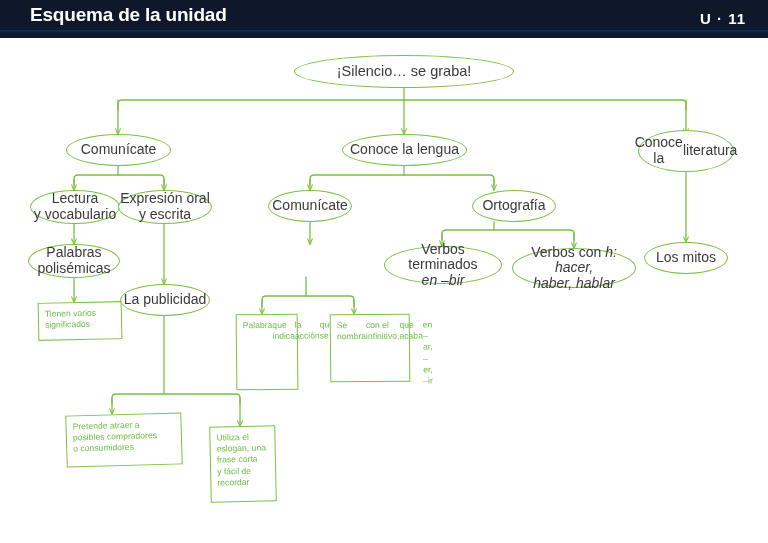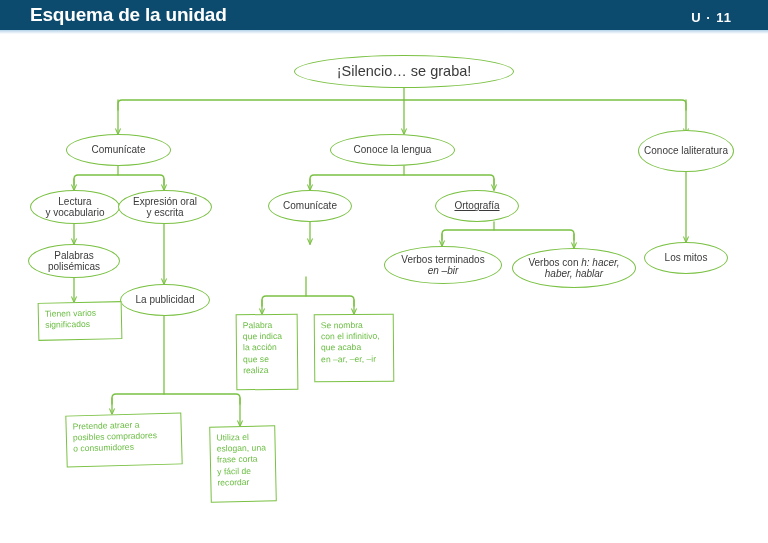--- a/index.html
+++ b/index.html
@@ -3,31 +3,31 @@
 <meta charset="utf-8">
 <style>
   html,body{margin:0;padding:0;background:#ffffff;}
   body{
     width:768px;height:543px;position:relative;overflow:hidden;
     font-family:"Liberation Sans","DejaVu Sans",sans-serif;
   }
 
   
   .header{
-    position:absolute;left:0;top:0;width:768px;height:30px;
-    background:#0c4a6e;
+    position:absolute;left:0;top:0;width:768px;height:38px;
+    background:#0f172a;
   }
   .header-title{
     position:absolute;left:30px;top:4px;
     color:#ffffff;font-size:19px;font-weight:bold;letter-spacing:-0.2px;
     white-space:nowrap;
   }
   .header-unit{
-    position:absolute;right:36px;top:10px;
-    color:#ffffff;font-size:13px;font-weight:bold;letter-spacing:1px;
+    position:absolute;right:22px;top:10px;
+    color:#ffffff;font-size:15px;font-weight:bold;letter-spacing:1px;
     white-space:nowrap;
     text-align:center;
   }
   .header-shadow{
     position:absolute;left:0;top:30px;width:768px;height:4px;
     background:linear-gradient(to bottom,rgba(11,108,179,0.30),rgba(11,108,179,0));
   }
 
   
   .canvas{
@@ -38,21 +38,21 @@
   
   .node{
     position:absolute;box-sizing:border-box;
     display:flex;align-items:center;justify-content:center;
     text-align:center;line-height:1.12;
     color:#333333;
   }
   .ellipse{
     border:1.3px solid #7ac143;border-radius:50%;
     background:#ffffff;color:#3a3a3a;
-    font-size:10px;
+    font-size:14px;
   }
   .ellipse.title{
     font-size:14.5px;color:#3a3a3a;border-width:1.4px;
   }
   .ital{font-style:italic;}
 
   .box{
     border:1.3px solid #7ac143;background:#ffffff;
     color:#6cbe45;font-size:8.6px;line-height:1.30;
     align-items:flex-start;justify-content:flex-start;
@@ -123,21 +123,21 @@
   </svg>
 
   <div class="node ellipse title" style="left:294px;top:21px;width:220px;height:33px;">
     <span>¡Silencio… se graba!</span>
   </div>
 
   <div class="node ellipse" style="left:66px;top:100px;width:105px;height:32px;">
     <span>Comunícate</span>
   </div>
 
-  <div class="node ellipse" style="left:330px;top:100px;width:125px;height:32px;justify-content:center;">
+  <div class="node ellipse" style="left:342px;top:100px;width:125px;height:32px;justify-content:center;">
     <span>Conoce la lengua</span>
   </div>
 
   <div class="node ellipse" style="left:638px;top:96px;width:96px;height:42px;">
     <span>Conoce la</span>
     <span>literatura</span>
   </div>
 
   <div class="node ellipse" style="left:30px;top:156px;width:90px;height:34px;flex-direction:column;text-align:right;">
     <span>Lectura</span>
@@ -146,21 +146,21 @@
 
   <div class="node ellipse" style="left:118px;top:156px;width:94px;height:34px;flex-direction:column;justify-content:center;">
     <span>Expresión oral</span>
     <span>y escrita</span>
   </div>
 
   <div class="node ellipse" style="left:268px;top:156px;width:84px;height:32px;">
     <span>Comunícate</span>
   </div>
 
-  <div class="node ellipse" style="left:435px;top:156px;width:84px;height:32px;text-decoration:underline;">
+  <div class="node ellipse" style="left:472px;top:156px;width:84px;height:32px;">
     <span>Ortografía</span>
   </div>
 
   <div class="node ellipse" style="left:28px;top:210px;width:92px;height:34px;flex-direction:column;">
     <span>Palabras</span>
     <span>polisémicas</span>
   </div>
 
 
   <div class="node ellipse" style="left:384px;top:212px;width:118px;height:38px;flex-direction:column;">
@@ -181,29 +181,29 @@
 
   <div class="node ellipse" style="left:120px;top:250px;width:90px;height:32px;">
     <span>La publicidad</span>
   </div>
 
   <div class="node box" style="left:38px;top:268px;width:84px;height:38px;flex-direction:column;transform:rotate(-1.2deg);">
     <span>Tienen varios</span>
     <span>significados</span>
   </div>
 
-  <div class="node box" style="left:236px;top:280px;width:62px;height:76px;flex-direction:column;transform:rotate(-0.6deg);">
+  <div class="node box" style="left:236px;top:280px;width:62px;height:76px;flex-direction:row;transform:rotate(-0.6deg);">
     <span>Palabra</span>
     <span>que indica</span>
     <span>la acción</span>
     <span>que se</span>
     <span>realiza</span>
   </div>
 
-  <div class="node box" style="left:314px;top:280px;width:80px;height:68px;flex-direction:column;transform:rotate(-0.5deg);">
+  <div class="node box" style="left:330px;top:280px;width:80px;height:68px;flex-direction:row;transform:rotate(-0.5deg);">
     <span>Se nombra</span>
     <span>con el infinitivo,</span>
     <span>que acaba</span>
     <span>en –ar, –er, –ir</span>
   </div>
 
   <div class="node box" style="left:66px;top:380px;width:116px;height:52px;flex-direction:column;transform:rotate(-1.6deg);">
     <span>Pretende atraer a</span>
     <span>posibles compradores</span>
     <span>o consumidores</span>

